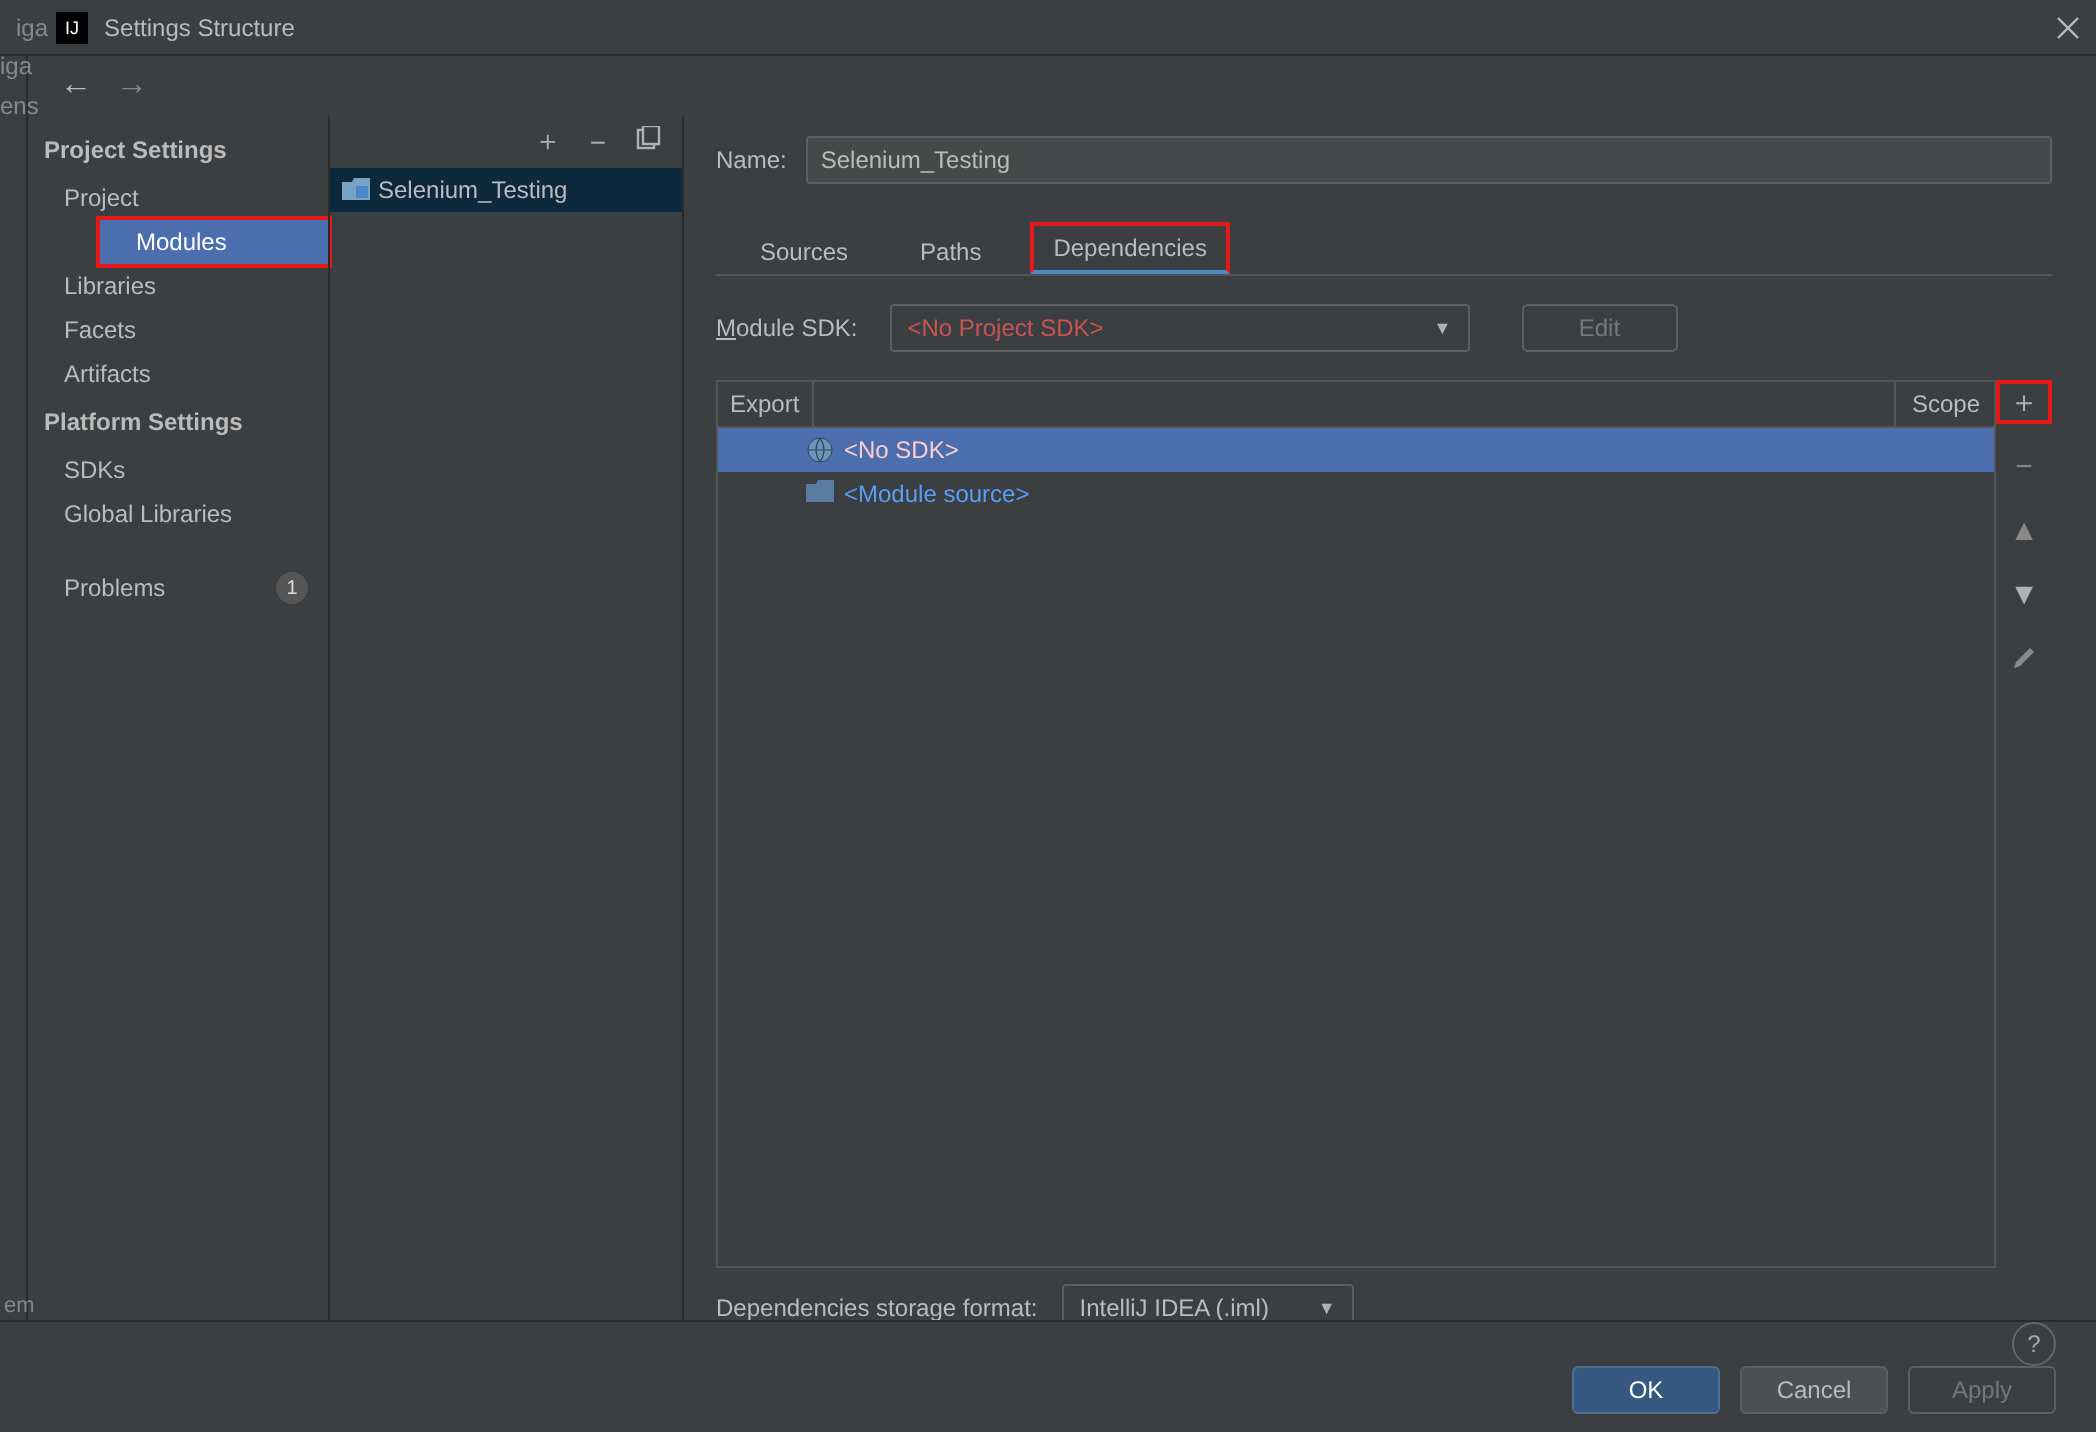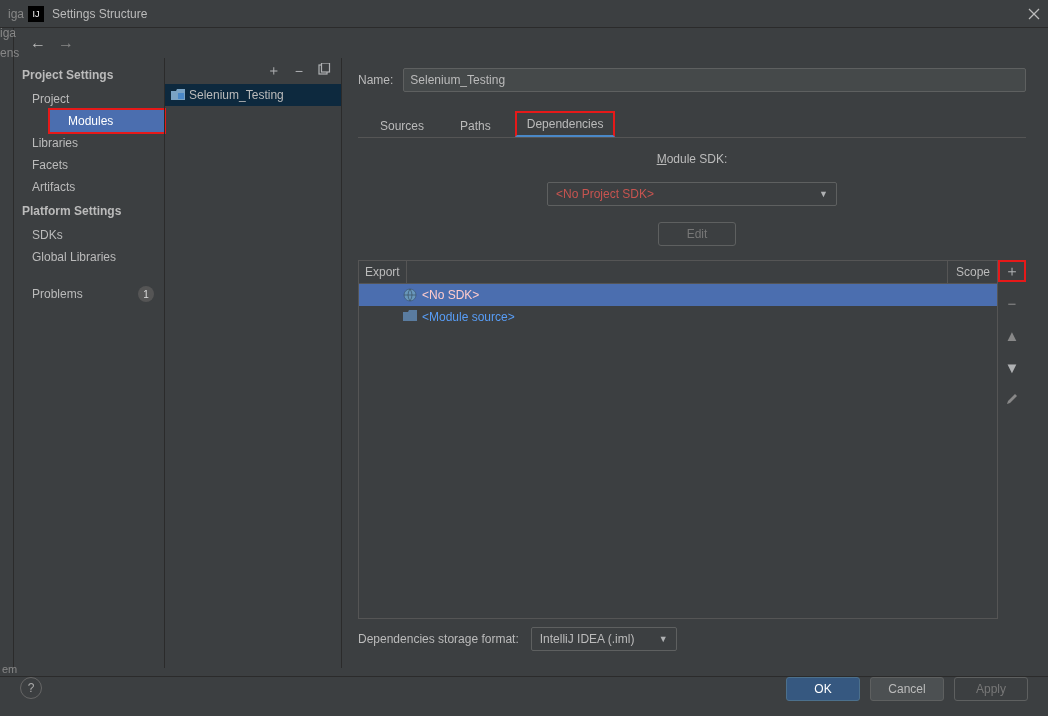--- a/index.html
+++ b/index.html
@@ -25,48 +25,48 @@
 .module-row { height: 22px; background: #0d293e; display: flex; align-items: center; padding: 0 6px; color: #bbbbbb; gap: 4px; cursor: pointer; }
 .folder-icon { width: 14px; height: 12px; display: inline-block; position: relative; }
 .folder-icon svg { width: 14px; height: 12px; }
 .detail-panel { flex: 1; padding: 10px 22px 0 16px; display: flex; flex-direction: column; position: relative; }
 .name-row { display: flex; align-items: center; gap: 10px; margin-bottom: 20px; }
 .name-row label { color: #bbbbbb; }
 .name-row input { flex: 1; height: 24px; background: #45494a; border: 1px solid #5e6060; color: #bbbbbb; padding: 0 6px; border-radius: 2px; }
 .tabs { display: flex; gap: 16px; border-bottom: 1px solid #555; padding-left: 12px; align-items: flex-end; height: 26px; }
 .tabs .tab { padding: 4px 10px; cursor: pointer; color: #bbbbbb; }
 .tabs .tab.active { border-bottom: 2px solid #4a88c7; }
-.sdk-row { display: flex; align-items: center; gap: 16px; margin-top: 14px; flex-direction: column; }
+.sdk-row { display: flex; align-items: center; gap: 16px; margin-top: 14px; }
 .sdk-row label { color: #bbbbbb; }
 .sdk-row .underline { text-decoration: underline; }
 .combo { height: 24px; background: #3c3f41; border: 1px solid #5e6060; border-radius: 2px; display: flex; align-items: center; justify-content: space-between; padding: 0 8px; cursor: pointer; }
 .combo.sdk { width: 290px; }
 .combo .combo-text { color: #c75450; }
 .combo .caret { color: #afb1b3; font-size: 9px; }
 .edit-btn { width: 78px; height: 24px; background: #3c3f41; border: 1px solid #5e6060; border-radius: 3px; color: #777; text-align: center; line-height: 22px; cursor: pointer; margin-left: 10px; }
 .deps-table { margin-top: 14px; display: flex; }
 .deps-header { height: 24px; background: #3c3f41; border: 1px solid #555; display: flex; align-items: center; }
 .deps-header .col-export { padding: 0 6px; border-right: 1px solid #555; height: 100%; display: flex; align-items: center; }
 .deps-header .col-scope { margin-left: auto; padding: 0 8px; border-left: 1px solid #555; height: 100%; display: flex; align-items: center; width: 50px; }
-.deps-body { border: 1px solid #555; border-top: none; height: 335px; background: #3c3f41; }
+.deps-body { border: 1px solid #555; border-top: none; height: 420px; background: #3c3f41; }
 .deps-main { flex: 1; }
 .deps-side { width: 28px; display: flex; flex-direction: column; align-items: center; gap: 10px; padding-top: 2px; }
 .deps-side .side-btn { width: 24px; height: 22px; display: flex; align-items: center; justify-content: center; color: #888; cursor: pointer; font-size: 15px; }
 .deps-side .side-btn.enabled { color: #afb1b3; }
 .deps-side .plus-box { border: 2px solid #e61919; height: 22px; width: 28px; margin-top: -2px; }
 .dep-row { height: 22px; display: flex; align-items: center; padding-left: 44px; gap: 5px; }
 .dep-row.selected { background: #4b6eaf; color: #fff; }
 .dep-row .dep-text-red { color: #c75450; }
 .dep-row.selected .dep-text-red { color: #ffcccc; }
 .dep-text-blue { color: #589df6; }
 .small-icon { width: 14px; height: 14px; display: inline-block; }
 .storage-row { display: flex; align-items: center; gap: 12px; margin-top: 8px; margin-bottom: 10px; }
 .combo.storage { width: 146px; }
 .combo.storage .combo-text { color: #bbbbbb; }
-.footer { position: absolute; bottom: 0; left: 0; right: 0; height: 40px; border-top: 1px solid #2b2b2b; background: #3c3f41; display: flex; align-items: flex-start; padding: 0 20px; }
+.footer { position: absolute; bottom: 0; left: 0; right: 0; height: 56px; border-top: 1px solid #2b2b2b; background: #3c3f41; display: flex; align-items: flex-end; padding: 0 20px; flex-direction: column; }
 .footer .help { width: 22px; height: 22px; border: 1px solid #666; border-radius: 50%; display: flex; align-items: center; justify-content: center; color: #aaa; cursor: pointer; }
 .footer .btns { margin-left: auto; display: flex; gap: 10px; }
 .footer .btn { width: 74px; height: 24px; border-radius: 3px; display: flex; align-items: center; justify-content: center; cursor: pointer; border: 1px solid #5e6060; background: #4c5052; color: #bbbbbb; }
 .footer .btn.primary { background: #365880; border-color: #4c708c; color: #fff; }
 .footer .btn.disabled { color: #777; background: #3c3f41; }
 .red-box-deps { border: 2px solid #e61919; padding: 2px 10px; margin-left: -2px; }
 .red-box-modules { outline: 2px solid #e61919; margin-left: 36px; }
 </style>
 </head>
 <body>

